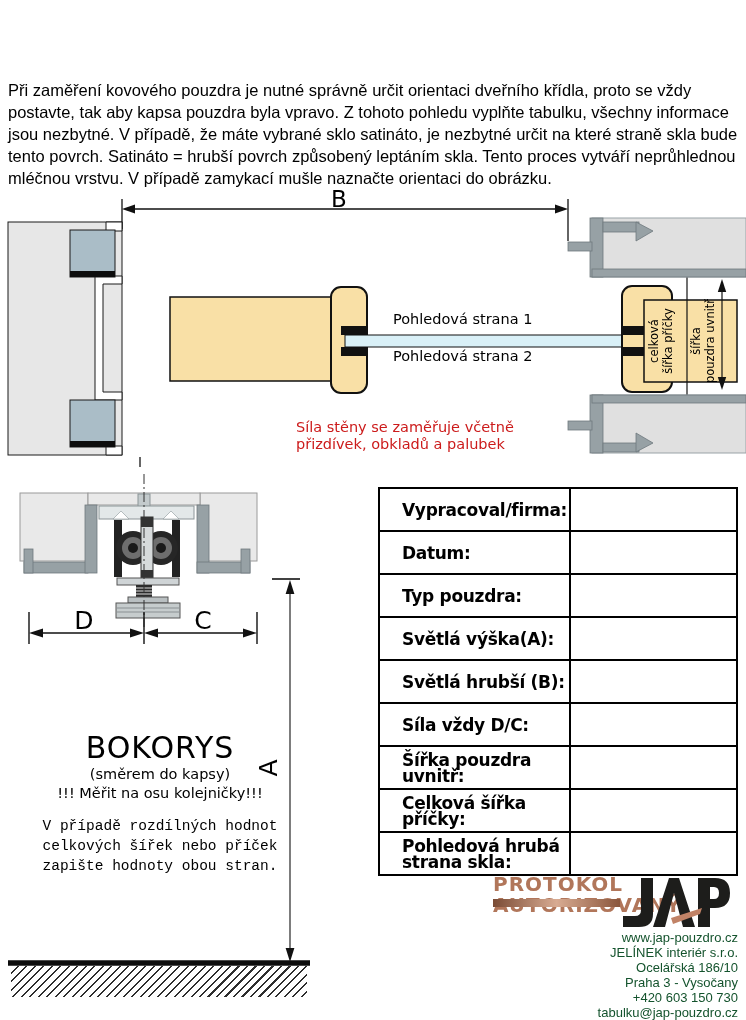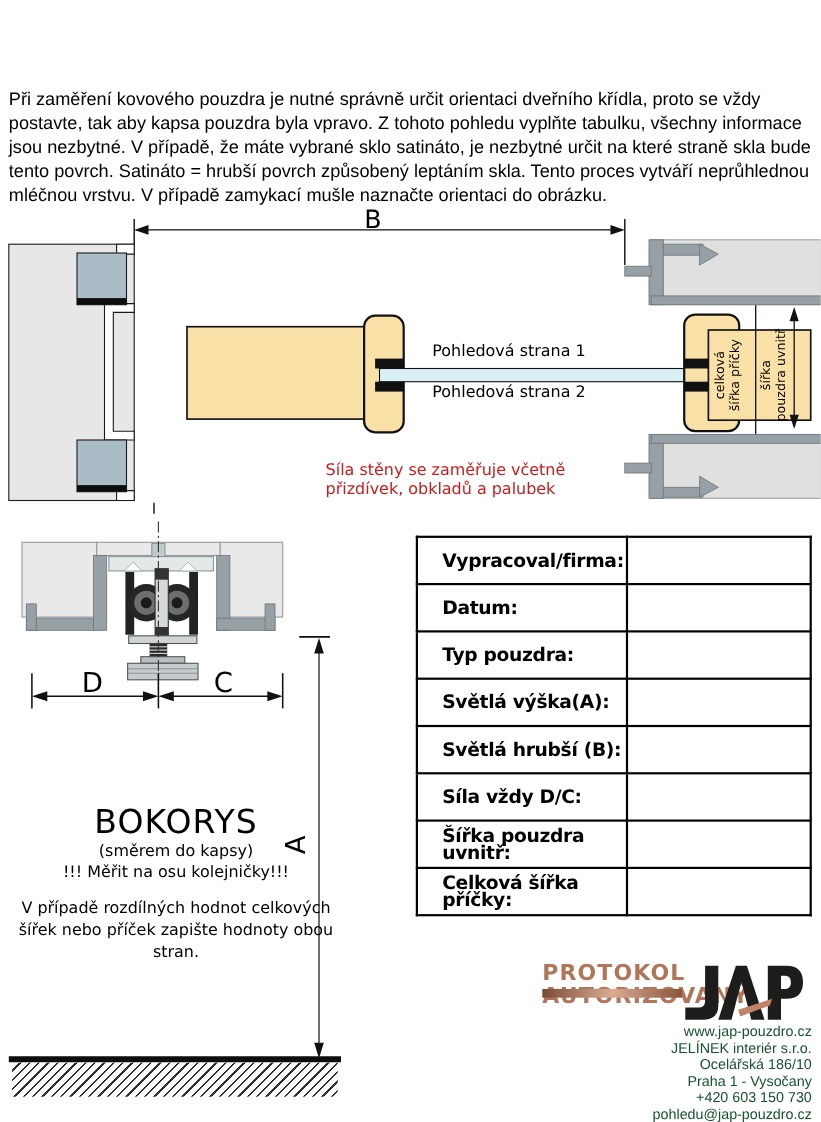--- a/index.html
+++ b/index.html
@@ -11,21 +11,21 @@
   .intro{left:8px;top:79px;width:735px;font-size:16.5px;line-height:22px;}
   svg text{font-family:"DejaVu Sans",sans-serif;fill:#000;}
   .t15{font-size:14.5px;}
   .t23{font-size:23px;}
   .t26{font-size:25px;}
   .trot{font-size:11.5px;}
   .tred{font-size:14.5px;fill:#cc1b1b;}
   .bok{left:0;top:731px;width:288px;text-align:center;font-family:"DejaVu Sans",sans-serif;margin-left:16px;}
   .bok-h{font-size:30px;letter-spacing:1px;line-height:34px;}
   .bok-s{font-size:14.5px;line-height:19px;}
-  .bok-note{margin-top:13px;font-size:14.5px;line-height:20px;}
+  .bok-note{margin-top:13px;font-size:14.5px;line-height:20px;font-family:Liberation Mono, monospace;}
   table.form{position:absolute;left:378px;top:487px;width:360px;border-collapse:collapse;}
   table.form td{border:2px solid #000;height:37px;vertical-align:middle;}
   td.lbl{width:155px;font-family:"DejaVu Sans",sans-serif;font-weight:bold;
          font-size:17px;letter-spacing:-0.3px;line-height:16px;padding:2px 2px 2px 22px;}
   td.val{width:201px;background:#fff;}
   .copper{position:absolute;left:493px;font-family:"DejaVu Sans",sans-serif;
           font-weight:bold;font-size:20px;letter-spacing:1px;color:#b1765a;}
   .copper-bar{position:absolute;left:493px;top:899px;width:127px;height:8px;
           background:linear-gradient(90deg,#7a4b35,#d8ab92,#8a563c);}
   .contact{position:absolute;right:8px;top:930px;text-align:right;
@@ -231,37 +231,41 @@
       <td class="val"></td>
     </tr>
     <tr>
       <td class="lbl">Šířka pouzdra uvnitř:</td>
       <td class="val"></td>
     </tr>
     <tr>
       <td class="lbl">Celková šířka příčky:</td>
       <td class="val"></td>
     </tr>
+    <tr>
+      <td class="lbl">Pohledová hrubá strana skla:</td>
+      <td class="val"></td>
+    </tr>
   </tbody>
     </table>
 
   <div class="copper" style="top:893px">AUTORIZOVANÝ</div>
   <div class="copper" style="top:872px">PROTOKOL</div>
   <div class="copper-bar"></div>
 
   <svg class="abs" style="left:618px;top:871px" width="122" height="62" viewBox="0 0 122 62">
     <path d="M23,7 H35 V43 Q35,56 21,56 H5 V45 H17 Q23,45 23,39 Z" fill="#1d1d1b"></path>
     <polygon points="35,56 51,7 61,7 77,56 65,56 56,22 47,56" fill="#1d1d1b"></polygon>
     <path d="M80,56 V7 H97 Q112,7 112,22 Q112,37 97,37 H92 V56 Z
              M92,16 H96 Q101,16 101,22 Q101,28 96,28 H92 Z" fill="#1d1d1b" fill-rule="evenodd"></path>
     <polygon points="53,47 84,37 82,43 55,53" fill="#c18266"></polygon>
   </svg>
 
   <div class="contact">
     <div>www.jap-pouzdro.cz</div>
     <div>JELÍNEK interiér s.r.o.</div>
     <div>Ocelářská 186/10</div>
-    <div>Praha 1 - Vysočany</div>
+    <div>Praha 3 - Vysočany</div>
     <div>+420 603 150 730</div>
-    <div>pohledu@jap-pouzdro.cz</div>
+    <div>tabulku@jap-pouzdro.cz</div>
   </div>
 
 </div>
 
 </body></html>

